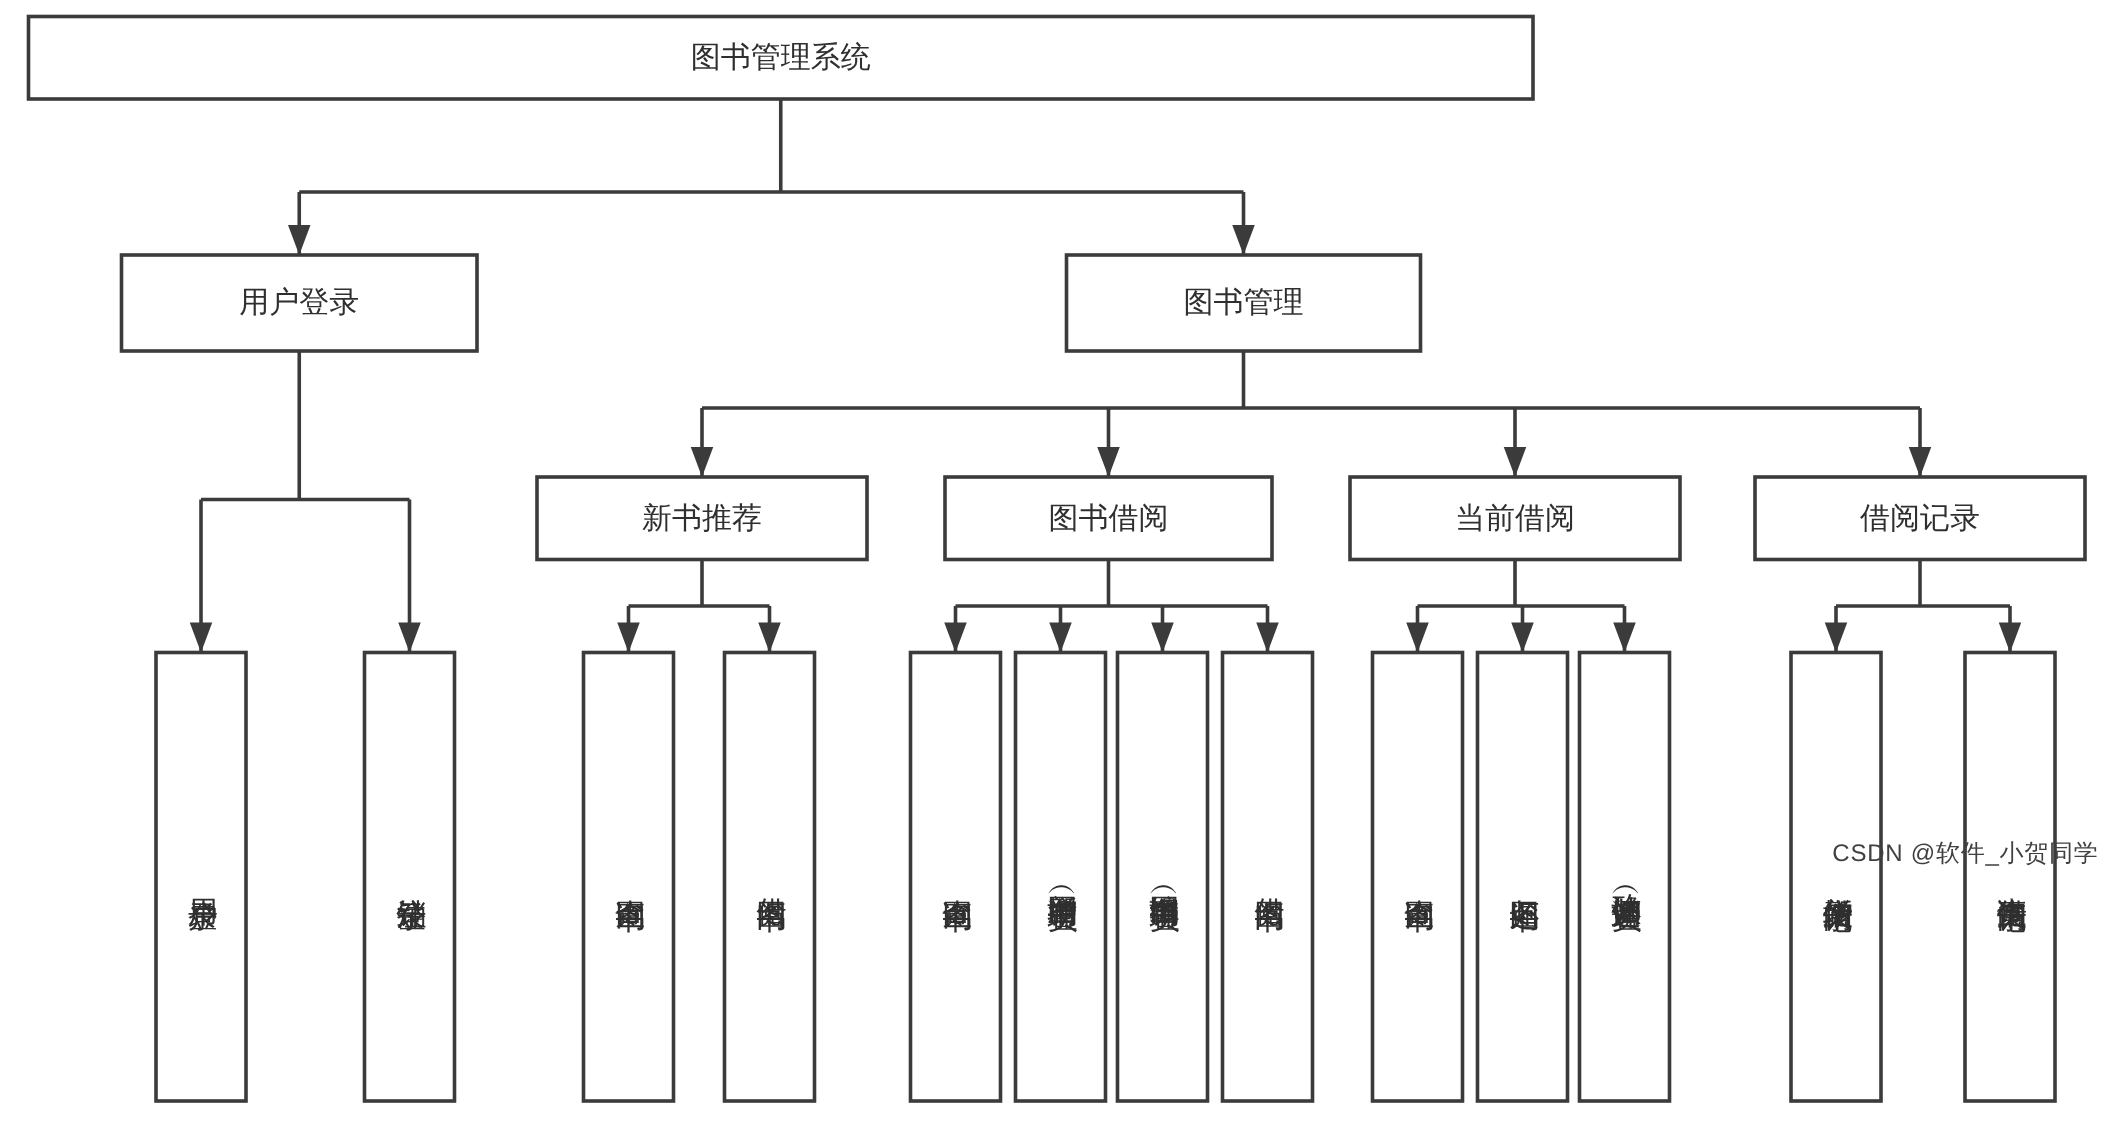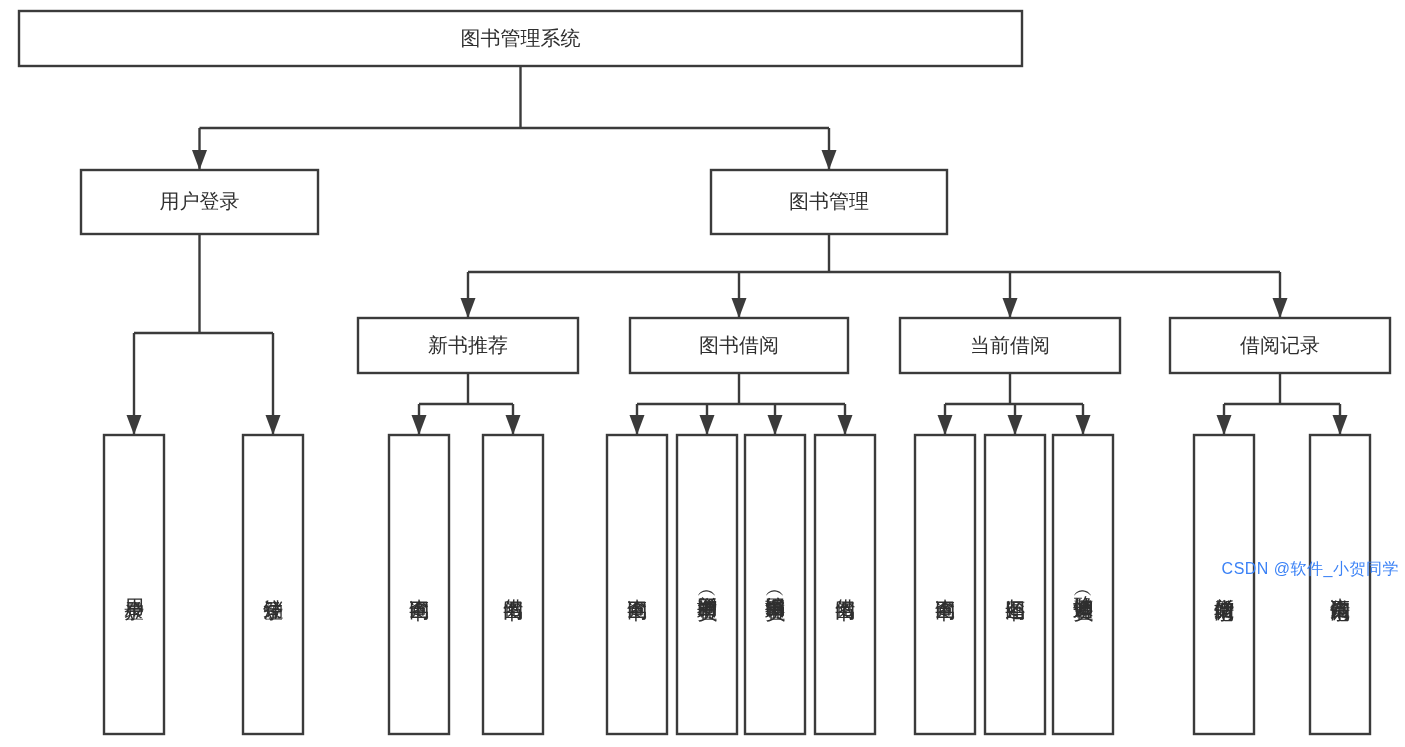--- a/index.html
+++ b/index.html
@@ -63,21 +63,21 @@
     color: #2f2f2f;
     letter-spacing: 1px;
     white-space: nowrap;
     pointer-events: none;
   }
   .watermark {
     position: absolute;
     right: 6px;
     bottom: 6px;
     font-size: 16px;
-    color: #3b82f6;
+    color: #404040;
     letter-spacing: 0.5px;
     white-space: nowrap;
   }
 </style>
 </head>
 <body>
 
 <div id="diagram-root">
 
   <svg class="diagram-canvas" id="diagram-svg" viewBox="0 0 1405 747">

